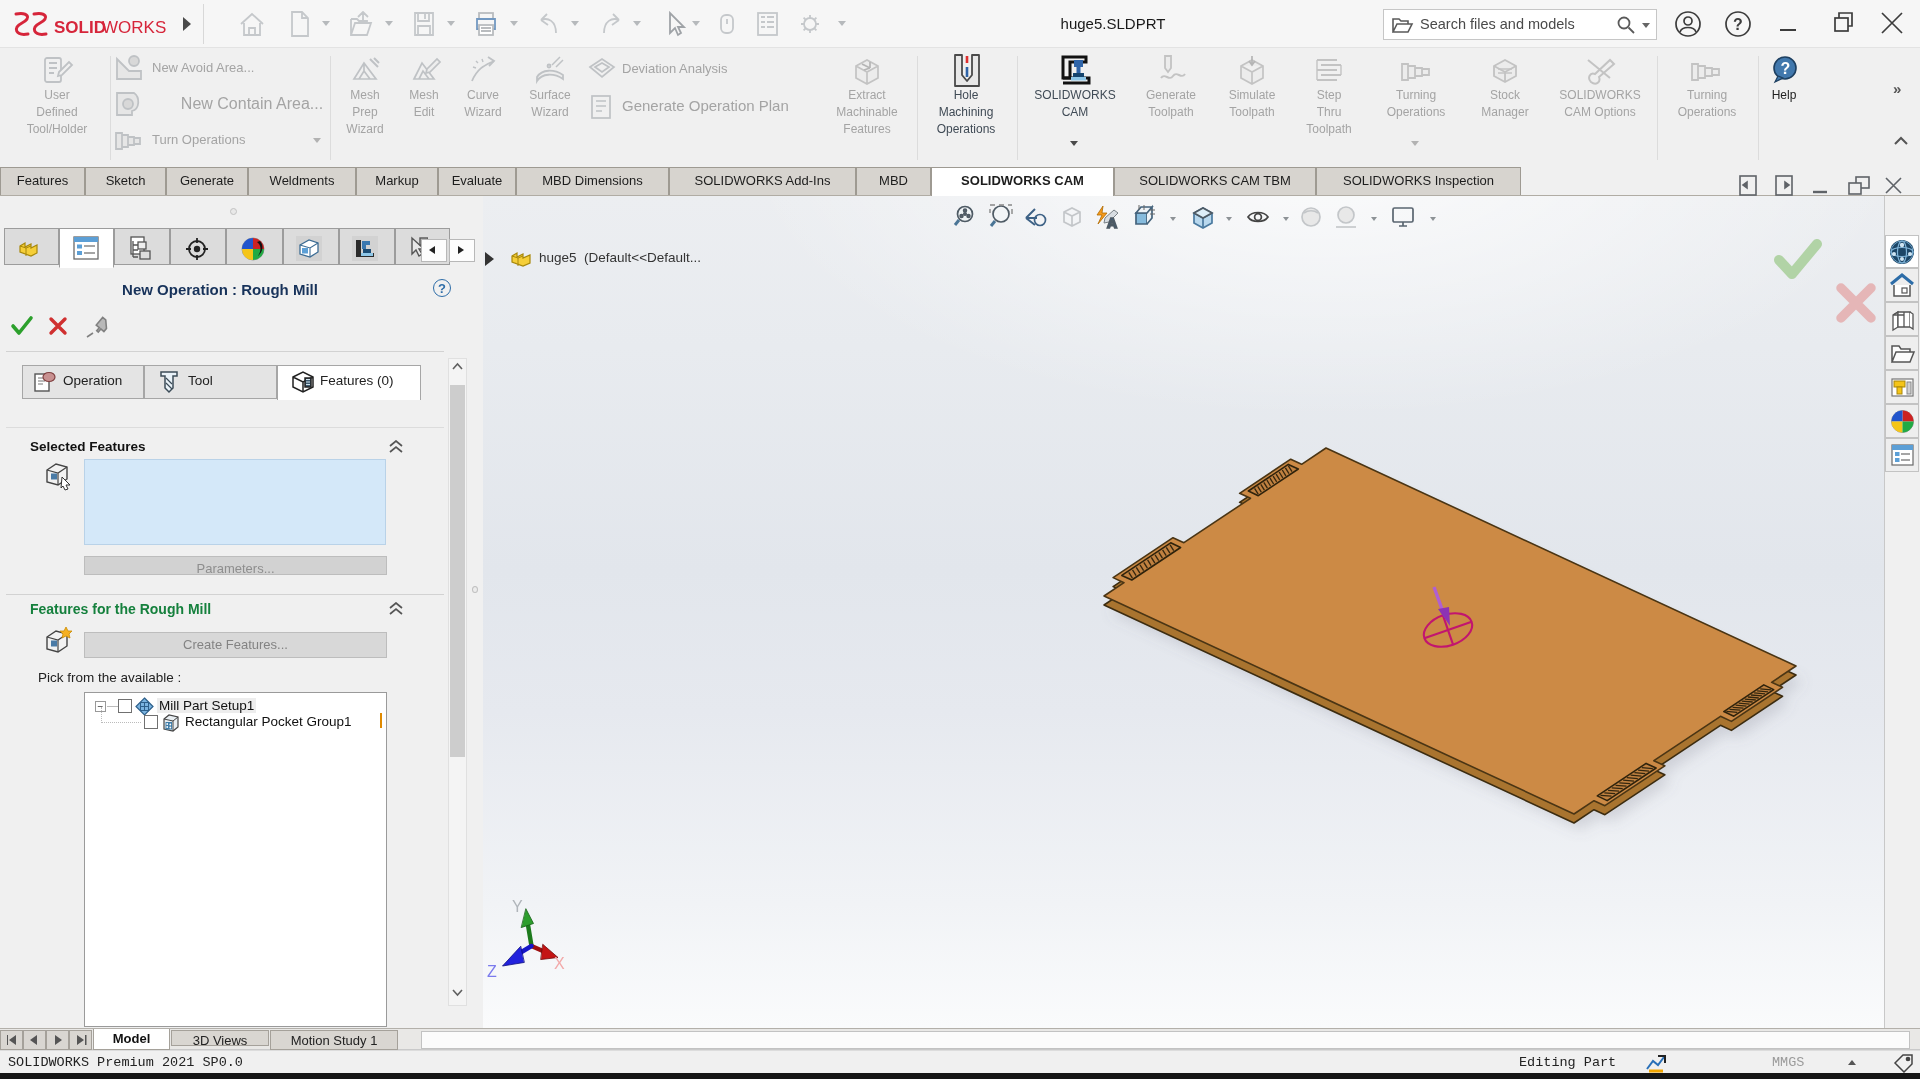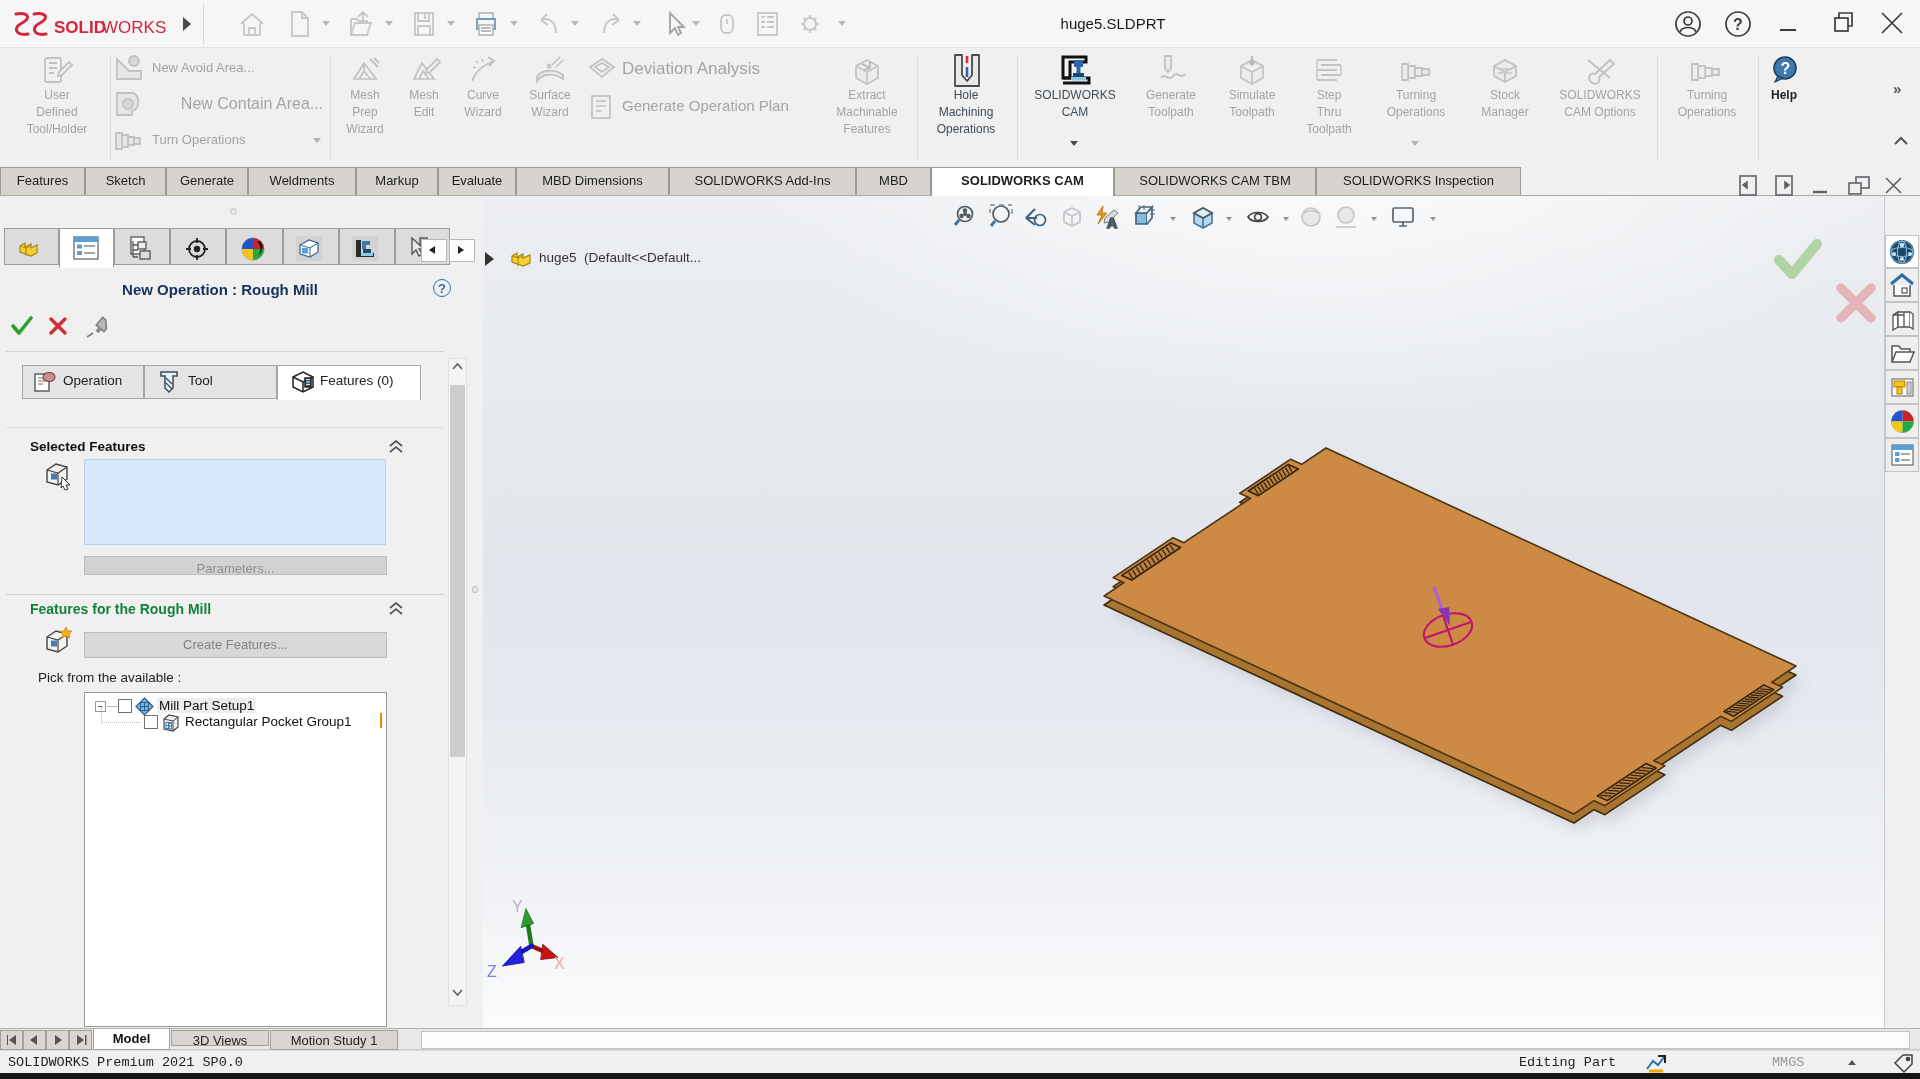--- a/index.html
+++ b/index.html
@@ -84,20 +84,31 @@
 <div class="abs" style="left:322px;top:21px" id="dd1"></div>
 <div class="abs titledd" style="left:322px;top:21px"></div>
 <div class="abs titledd" style="left:385px;top:21px"></div>
 <div class="abs titledd" style="left:447px;top:21px"></div>
 <div class="abs titledd" style="left:510px;top:21px"></div>
 <div class="abs titledd" style="left:571px;top:21px"></div>
 <div class="abs titledd" style="left:633px;top:21px"></div>
 <div class="abs titledd" style="left:692px;top:21px"></div>
 <div class="abs titledd" style="left:838px;top:21px"></div>
 <div class="abs" style="left:1003px;top:15px;width:220px;font-size:15px;color:#1a1a1a;text-align:center">huge5.SLDPRT</div>
+<div class="abs" style="left:1383px;top:9px;width:274px;height:31px;background:#fff;border:1px solid #c6c6c6">
+  <svg class="abs" style="left:8px;top:6px" width="22" height="18" viewBox="0 0 22 18" fill="none" stroke="#5a5a5a" stroke-width="1.6">
+        <path d="M1,16 L1,3 L7,3 L9,5 L16,5 L16,8 M1,16 L5,8 L20,8 L16,16 Z"></path>
+      </svg>
+  <span class="abs" style="left:36px;top:6px;font-size:14.5px;color:#4a4a4a">Search files and models</span>
+  <svg class="abs" style="left:232px;top:5px" width="20" height="20" viewBox="0 0 20 20" fill="none" stroke="#5a5a5a" stroke-width="1.8">
+        <circle cx="8" cy="8" r="5.5"></circle>
+        <line x1="12.5" y1="12.5" x2="18" y2="18"></line>
+      </svg>
+  <div class="abs" style="left:258px;top:13px;width:0;height:0;border-top:5px solid #666;border-left:4px solid transparent;border-right:4px solid transparent"></div>
+</div>
 <svg class="abs" style="left:1674px;top:11px" width="240" height="28" viewBox="0 0 240 28" fill="none" stroke="#3c3c3c" stroke-width="1.7">
  <circle cx="14" cy="13" r="12"></circle>
       <circle cx="14" cy="10" r="4"></circle>
       <path d="M6,21 C8,15 20,15 22,21"></path>
  <circle cx="64" cy="13" r="12"></circle>
       <text x="59" y="19" font-size="16" font-weight="bold" fill="#3c3c3c" stroke="none" font-family="Liberation Sans,sans-serif">?</text>
  <line x1="106" y1="19" x2="122" y2="19" stroke-width="2"></line>
  <g transform="translate(156,0)">
         <rect x="5" y="7" width="13" height="13"></rect>
         <path d="M9,7 L9,2 L22,2 L22,15 L18,15"></path>
@@ -162,21 +173,21 @@
  <path d="M3,22 C8,14 20,14 29,20 L29,24 C20,18 8,18 3,26 Z" fill="#ededed"></path>
       <path d="M18,10 L26,2 M22,12 L29,5" stroke-width="1.5"></path>
       <circle cx="15" cy="11" r="1.5"></circle>
 </svg>
 <div class="riblabel" style="left:516px;top:39px;width:68px">Surface
 Wizard</div>
 <svg class="abs" style="left:588px;top:9px" width="28" height="26" viewBox="0 0 28 26" fill="none" stroke="#bfc2c5" stroke-width="1.7">
  <path d="M2,10 L14,2 L26,10 L14,20 Z"></path>
       <path d="M7,10 L14,6 L21,10 L14,15 Z"></path>
 </svg>
-<div class="riblabel" style="left:622px;top:12px;width:220px;text-align:left;font-size:17px">Deviation Analysis</div>
+<div class="riblabel" style="left:622px;top:12px;width:220px;text-align:left;font-size:13px">Deviation Analysis</div>
 <svg class="abs" style="left:588px;top:46px" width="28" height="26" viewBox="0 0 28 26" fill="none" stroke="#bfc2c5" stroke-width="1.7">
  <rect x="4" y="2" width="18" height="22"></rect>
       <path d="M8,7 L18,7 M8,12 L18,12 M8,17 L14,17"></path>
 </svg>
 <div class="riblabel" style="left:622px;top:49px;width:230px;text-align:left;font-size:15px">Generate Operation Plan</div>
 <svg class="abs" style="left:850px;top:8px" width="34" height="32" viewBox="0 0 34 32" fill="none" stroke="#c3c3c3" stroke-width="1.7">
  <path d="M6,10 L17,4 L28,10 L28,22 L17,28 L6,22 Z M6,10 L17,16 L28,10 M17,16 L17,28" fill="#ececec"></path>
  <path d="M12,8 L20,12 M20,6 L20,12 M20,12 L14,14" stroke="#b5b5b5"></path>
 </svg>
 <div class="riblabel" style="left:822px;top:39px;width:90px">Extract
@@ -244,21 +255,21 @@
  <path d="M2,8 L2,24 L8,24 L8,8 Z M8,10 L15,10 L15,22 L8,22 M15,12 L22,12 L22,20 L15,20 M22,13 L29,13 L29,19 L22,19" fill="#ececec"></path>
 </svg>
 <div class="riblabel" style="left:1662px;top:39px;width:90px">Turning
 Operations</div>
 
 <svg class="abs" style="left:1770px;top:7px" width="30" height="30" viewBox="0 0 30 30">
  <circle cx="15" cy="13" r="11" fill="#4178ad" stroke="#1d3f60" stroke-width="1.6"></circle>
  <path d="M8,21 L5,27 L13,23 Z" fill="#4178ad" stroke="#1d3f60" stroke-width="1.2"></path>
  <text x="10.5" y="19" font-size="16" font-weight="bold" fill="#fff" font-family="Liberation Sans,sans-serif">?</text>
 </svg>
-<div class="riblabel en" style="left:1754px;top:39px;width:60px;font-weight:bold;color:#222">Help</div>
+<div class="riblabel en" style="left:1754px;top:39px;width:60px;font-weight:normal;color:#222">Help</div>
 <div class="abs" style="left:1893px;top:32px;font-size:15px;color:#555;font-weight:bold">»</div>
 <svg class="abs" style="left:1893px;top:88px" width="16" height="10" viewBox="0 0 16 10" fill="none" stroke="#555" stroke-width="2">
       <path d="M2,8 L8,2 L14,8"></path>
     </svg>
 </div>
 <div class="abs" id="tabrow"></div>
 <div class="cmtab" style="left:0px;width:85px">Features</div>
 <div class="cmtab" style="left:85px;width:81px">Sketch</div>
 <div class="cmtab" style="left:166px;width:82px">Generate</div>
 <div class="cmtab" style="left:248px;width:108px">Weldments</div>

